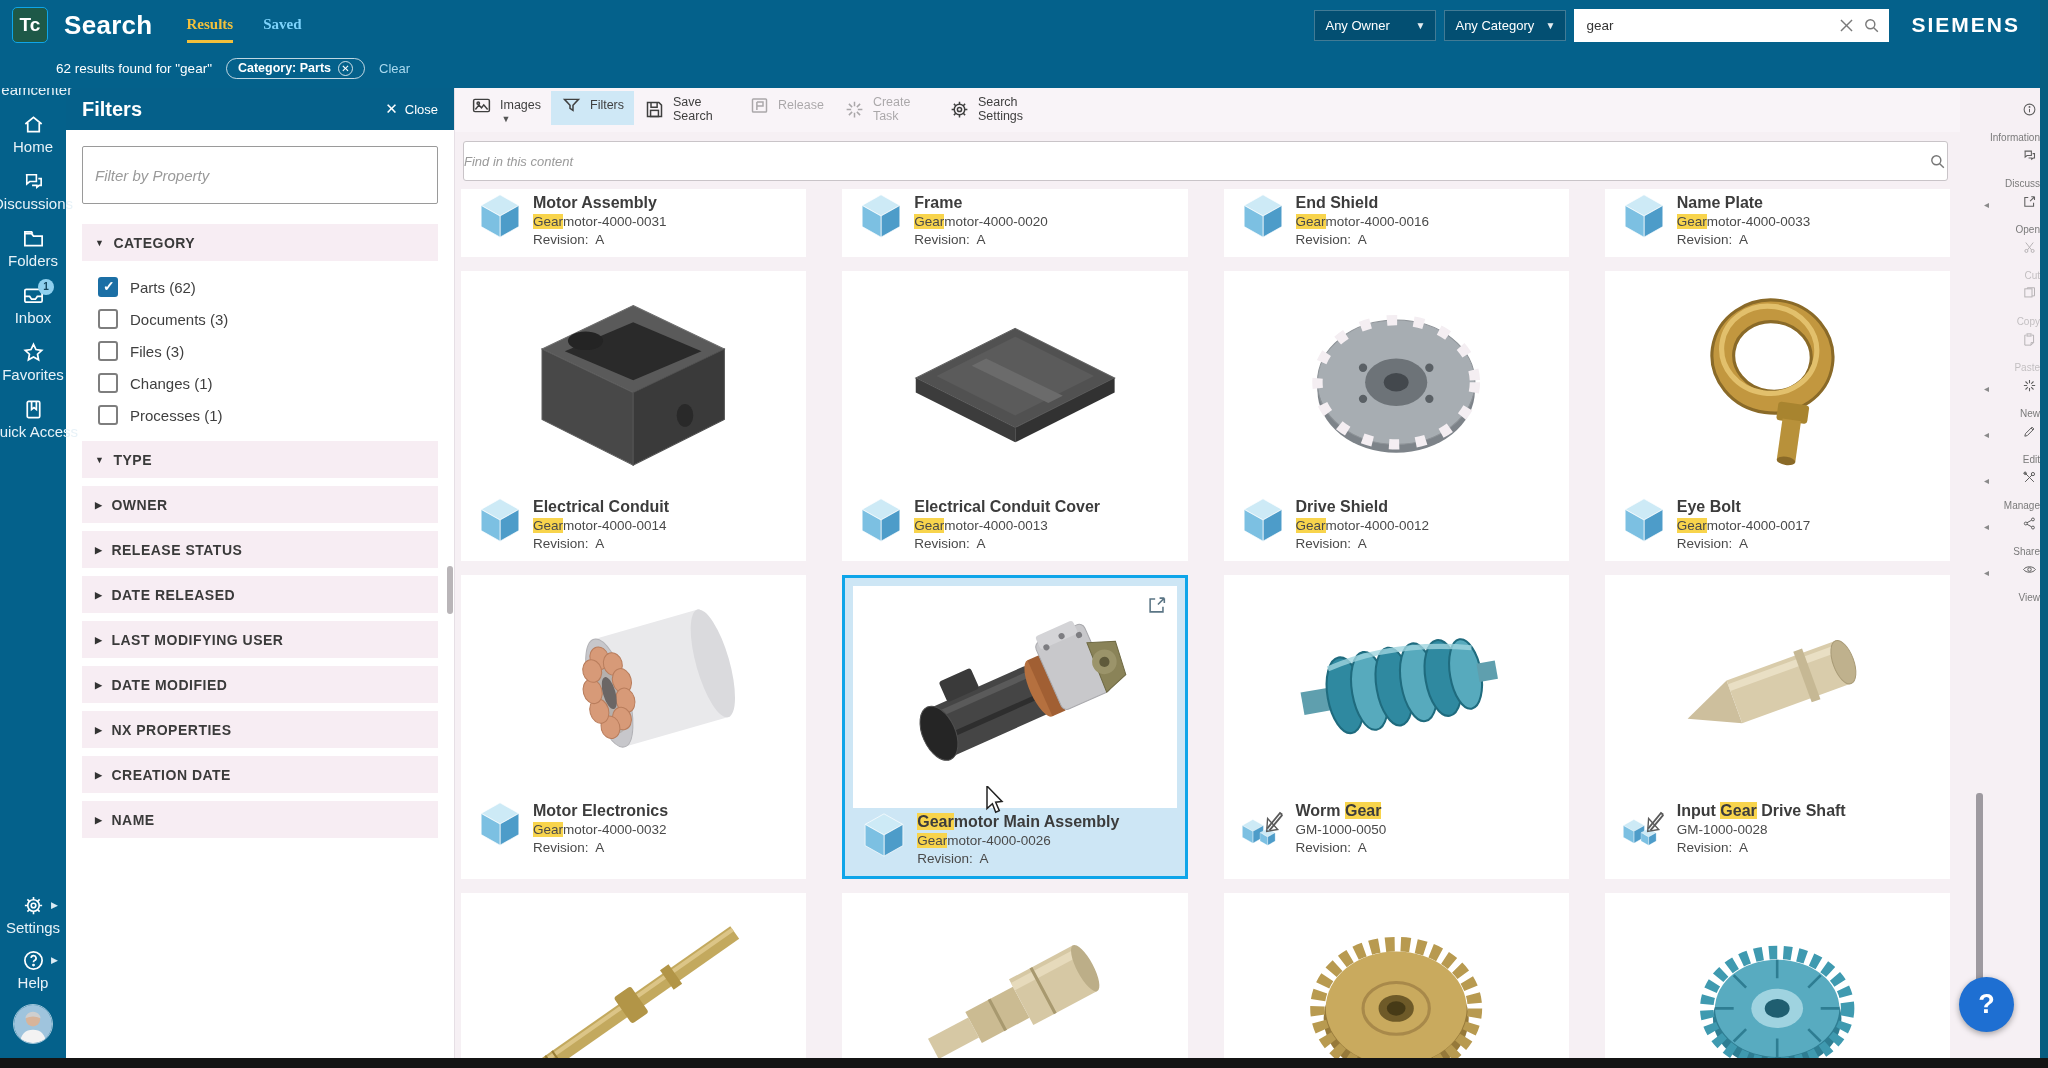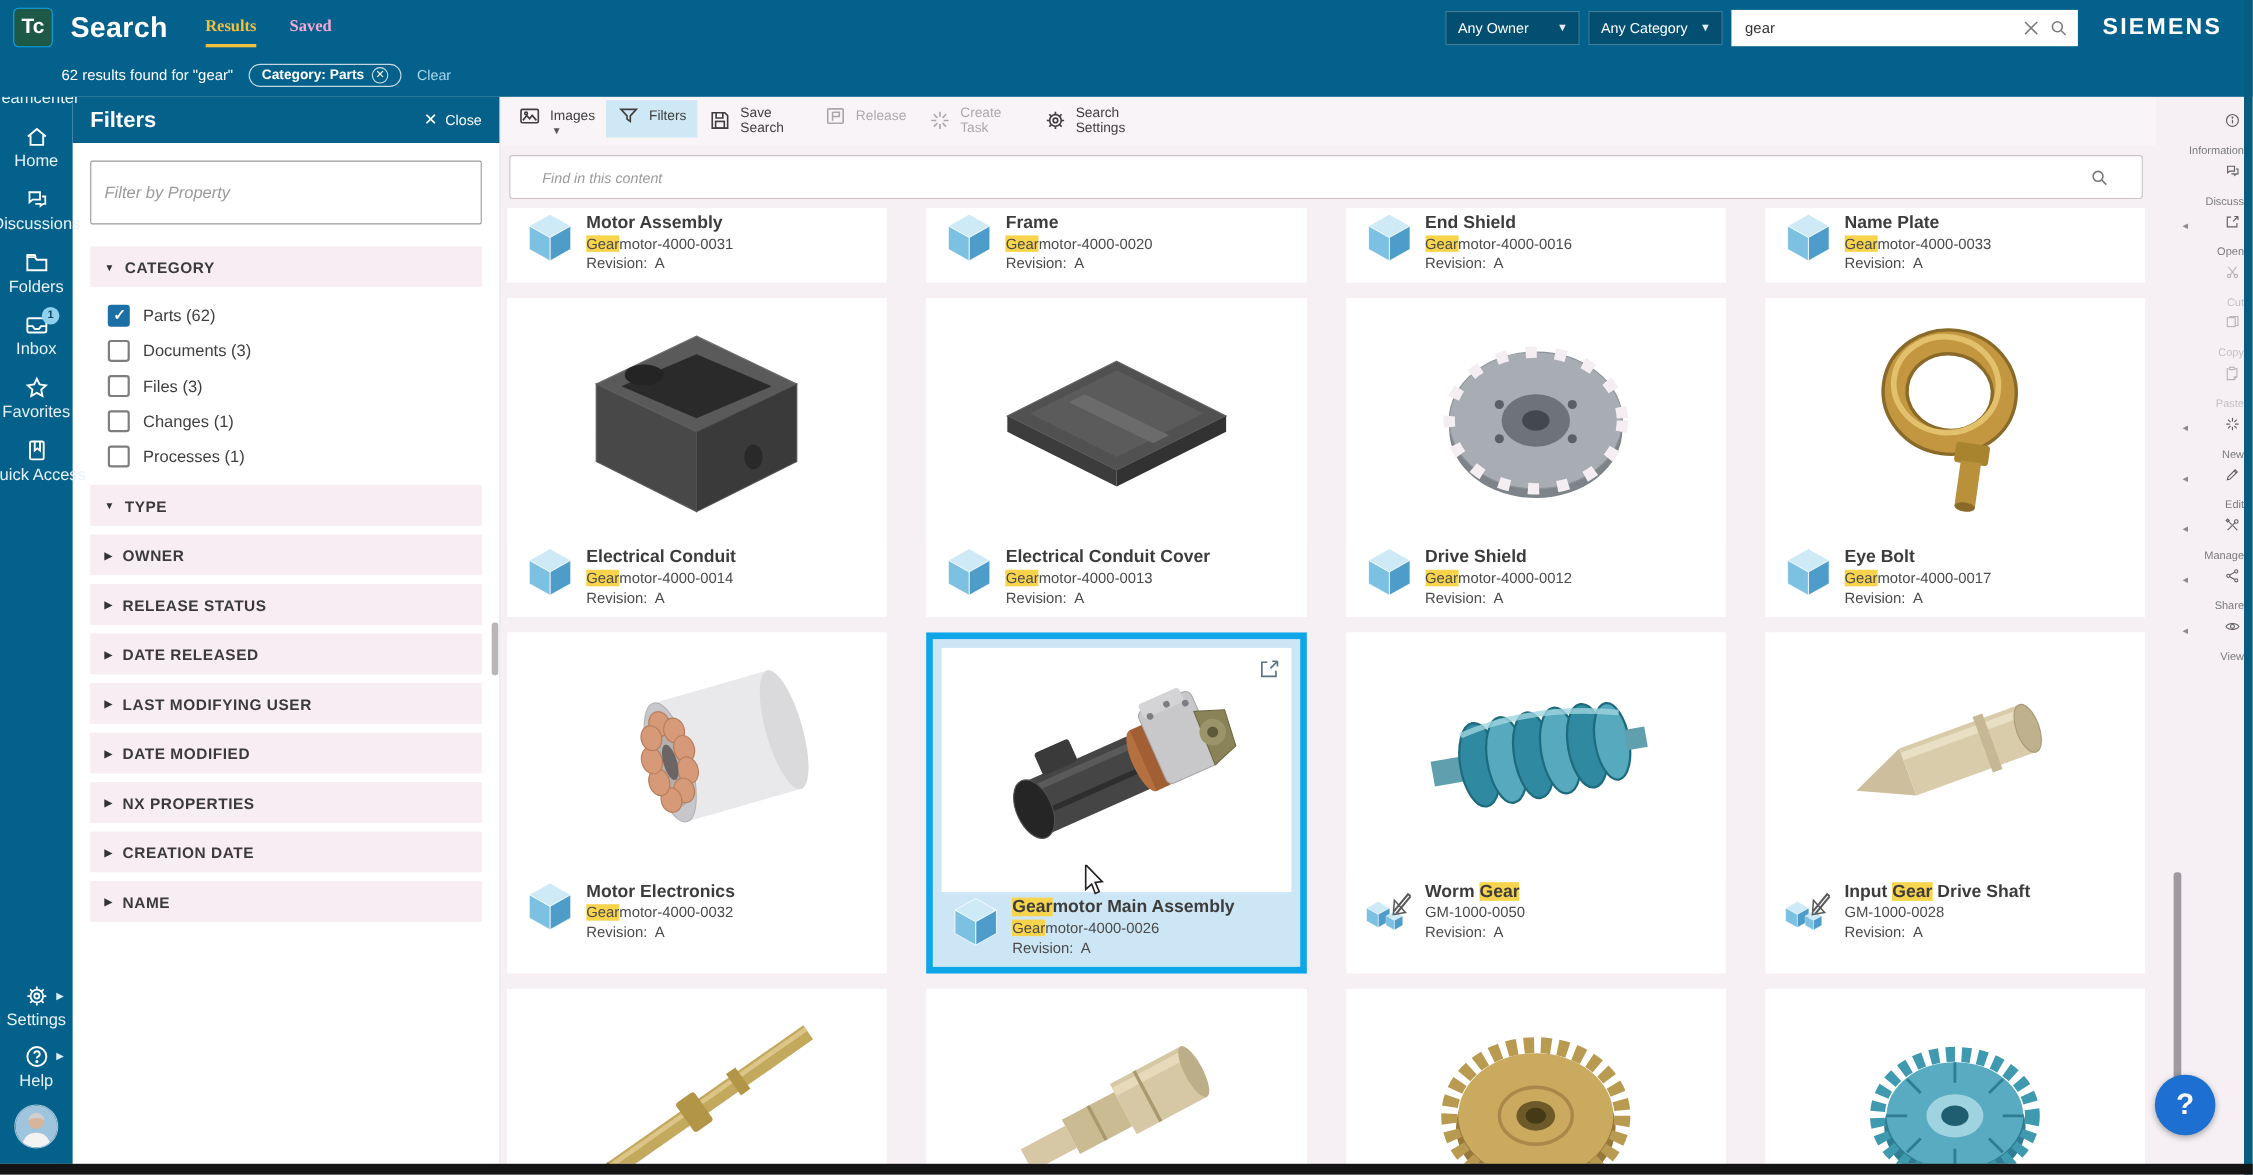--- a/index.html
+++ b/index.html
@@ -6,21 +6,21 @@
   html,body { width:2048px; height:1068px; }
   body { position:relative; font-family:"Liberation Sans",sans-serif; background:#f6f0f4; overflow:hidden; }
 
   
   .top-header { position:absolute; left:0; top:0; width:2048px; height:88px; background:#04618b; color:#fff; z-index:6; }
   .hdr-row1 { display:flex; align-items:center; height:50px; padding:0 14px 0 12px; }
   .tc-logo { width:36px; height:36px; background:#1e5948; border:1px solid #0ea5e9; border-radius:5px; color:#fff;
              font-weight:bold; font-size:19px; display:flex; align-items:center; justify-content:center; }
   .app-title { font-size:26px; font-weight:700; margin-left:16px; letter-spacing:.3px; }
   .hdr-tabs { display:flex; gap:30px; margin-left:34px; margin-top:8px;font-family:Liberation Serif, serif; }
-  .hdr-tab { font-size:15px; font-weight:bold; color:#f9a8d4; padding-bottom:7px; cursor:default; }
+  .hdr-tab { font-size:15px; font-weight:bold; color:#7dd3fc; padding-bottom:7px; cursor:default; }
   .hdr-tab.active { color:#f2c03c; border-bottom:3px solid #f2c03c; }
   .hdr-spacer { flex:1; }
   .hdr-dd { height:31px; background:rgba(0,0,0,.18); border:1px solid rgba(255,255,255,.25); display:flex; align-items:center;
             padding:0 10px; font-size:13px; margin-left:8px; min-width:122px; justify-content:space-between; gap:10px; }
   .hdr-dd .caret { font-size:10px; opacity:.9; }
   .hdr-search { height:33px; width:315px; background:#fff; margin-left:8px; display:flex; align-items:center; padding:0 8px 0 12px; }
   .hdr-search input { border:none; outline:none; flex:1; font-size:13.5px; color:#333; font-family:inherit; background:transparent; }
   .hdr-search .icn { width:19px; height:19px; color:#7a7a7a; margin-left:6px; }
   .brand { font-weight:bold; font-size:21px; letter-spacing:2px; margin:0 14px 0 22px; }
   .hdr-row2 { display:flex; align-items:center; height:36px; padding-left:56px; font-size:13.5px; gap:14px; }
@@ -70,29 +70,29 @@
   .main { position:absolute; left:455px; top:88px; width:1505px; bottom:10px; overflow:hidden; background:#f6f0f4; }
   .toolbar { height:44px; display:flex; align-items:flex-start; padding:3px 0 0 6px; background:#f9f4f8; }
   .tb-btn { display:flex; flex-direction:column; align-items:center; padding:4px 10px 1px; color:#3f3f3f; }
   .tb-row { display:flex; align-items:center; gap:8px; }
   .tb-btn .icn { width:21px; height:21px; }
   .tb-label { font-size:12.5px; line-height:1.15; max-width:56px; }
   .tb-caret { font-size:9px; color:#555; height:8px; line-height:6px; }
   .tb-btn.active { background:#cfe8f6; }
   .tb-btn.disabled { opacity:.42; }
   .findbar { margin:9px 12px 8px 8px; height:40px; background:#fff; border:1px solid #c9c4c8; border-radius:3px;
-             display:flex; align-items:center; padding:0 29px; }
+             display:flex; align-items:center; padding:0 0; }
   .findbar input { flex:1; border:none; outline:none; font-size:13px; font-family:inherit; color:#333; background:transparent; }
   .findbar input::placeholder { font-style:italic; color:#9a9a9a; }
   .findbar .icn { width:19px; height:19px; color:#777; }
 
   .grid { padding:0 10px 0 6px; display:flex; flex-direction:column; gap:14px; }
   .grid-row { display:grid; grid-template-columns:repeat(4,1fr); gap:36px; }
   .card { background:#fff; position:relative; }
-  .card.selected { background:#cde6f5; border:6px solid #0ea5e9; }
+  .card.selected { background:#cde6f5; border:3px solid #0ea5e9; }
   .card-img { height:222px; display:flex; align-items:center; justify-content:center; background:#fff; position:relative; }
   .card.selected .card-img { margin:8px 8px 0 8px; }
   .thumb { width:76%; height:84%; }
   .open-ext { position:absolute; top:8px; right:9px; width:22px; height:22px; color:#5b7585; }
   .card-label { min-height:68px; display:flex; align-items:flex-start; gap:10px; padding:4px 8px 2px 16px; }
   .card-label .picn { width:46px; height:46px; flex:0 0 auto; }
   .card-name { font-size:16px; font-weight:bold; color:#3c3c3c; line-height:1.25; }
   .card-id { font-size:13.5px; color:#4a4a4a; line-height:1.3; }
   .card-rev { font-size:13.5px; color:#4a4a4a; line-height:1.3; }
   .hl { background:#f8d44c; }

